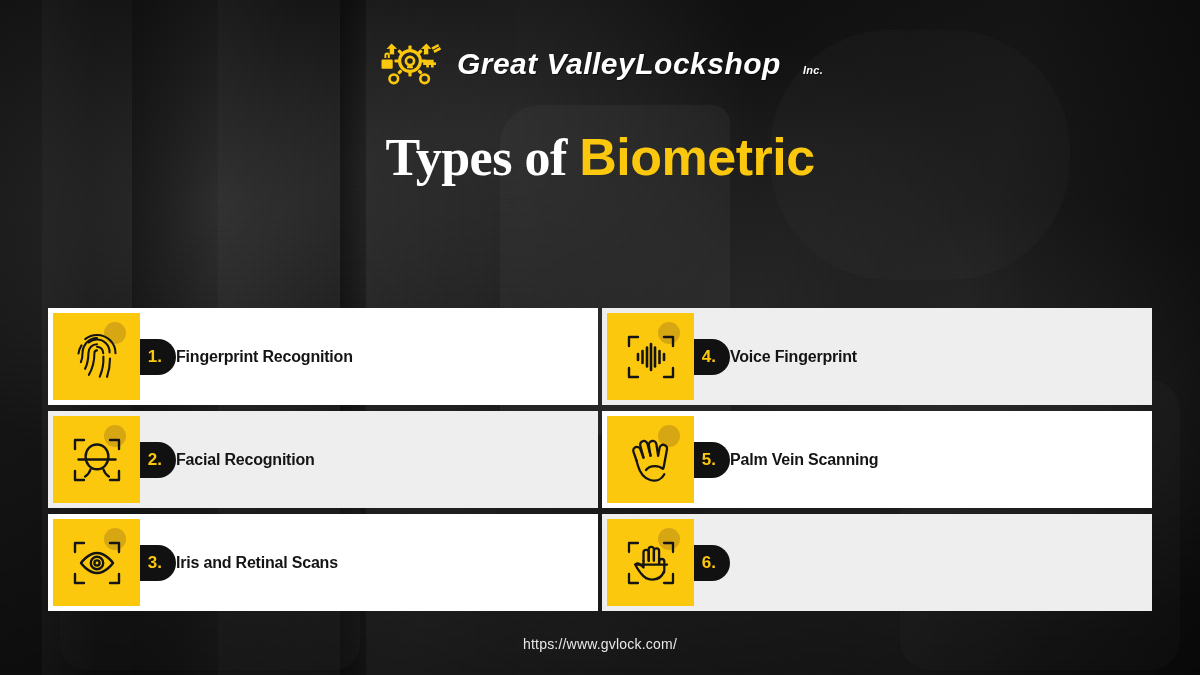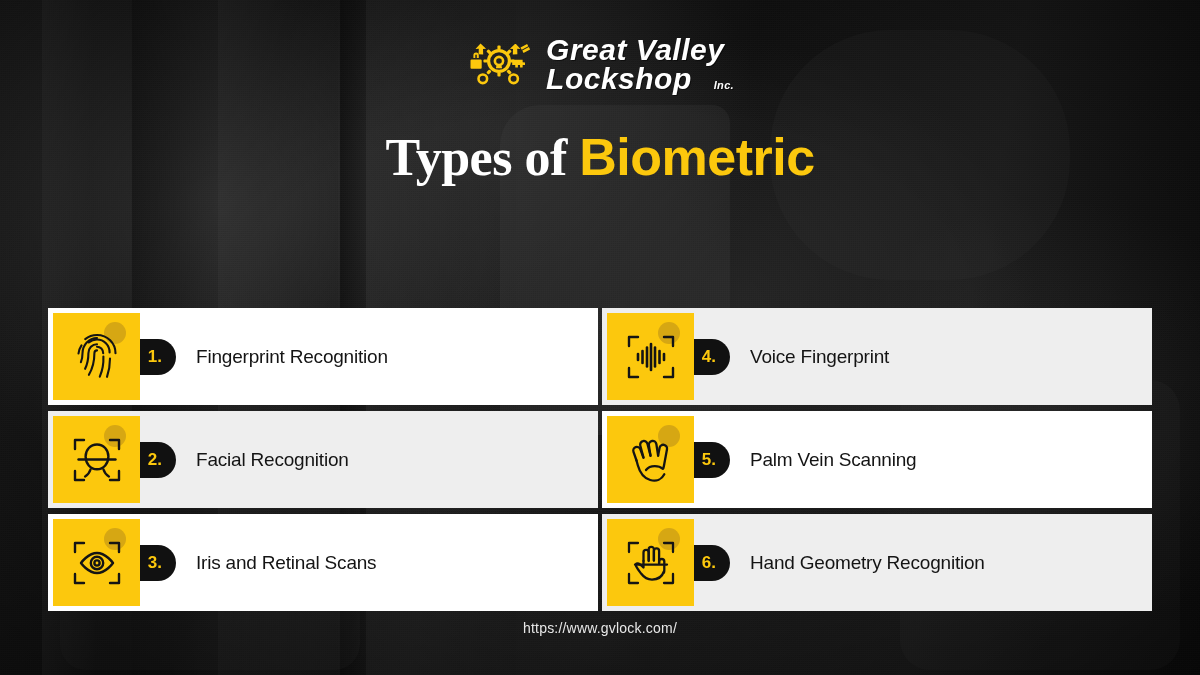--- a/index.html
+++ b/index.html
@@ -71,21 +71,21 @@
     top: 28px; left: 0; right: 0;
     display: flex;
     align-items: center;
     justify-content: center;
     gap: 14px;
     height: 72px;
   }
   .logo-mark { width: 66px; height: 52px; flex: none; }
   .logo-text {
     display: flex;
-    flex-direction: column;
+    flex-direction: row;
     line-height: 0.98;
   }
   .logo-line1, .logo-line2 {
     color: #ffffff;
     font-weight: 700;
     font-style: italic;
     font-size: 30px;
     letter-spacing: .5px;
     text-shadow: 1px 1px 0 rgba(0,0,0,.5);
   }
@@ -162,33 +162,32 @@
     color: #FCC80D;
     font-size: 17px;
     font-weight: 800;
     display: flex;
     align-items: center;
     justify-content: center;
     padding-left: 6px;
     letter-spacing: .2px;
   }
   .item-label {
-    margin-left: 20px;
     color: #141414;
-    font-size: 19px;
-    font-weight: 400;
+    font-size: 16px;
+    font-weight: 700;
     letter-spacing: -0.2px;
     white-space: nowrap;
   }
 
   
   .footer-url {
     position: absolute;
     left: 0; right: 0;
-    top: 620px;
+    top: 636px;
     text-align: center;
     color: #E8E8E8;
     font-size: 14px;
     letter-spacing: .2px;
   }
 </style>
 </head>
 <body>
 
 <div class="bg"></div>
@@ -347,20 +346,19 @@
           <path d="M7 18V9h9M42 9h9v9M51 40v9h-9M16 49H7v-9"></path>
           <path d="M21.5 27v-8.6a2.6 2.6 0 015.2 0V27"></path>
           <path d="M26.7 26.5V15.4a2.6 2.6 0 015.2 0v11.1"></path>
           <path d="M31.9 26.5v-9.6a2.6 2.6 0 015.2 0v12.3"></path>
           <path d="M37.1 29.2v-1.6a2.6 2.6 0 015.2 0v8.4c0 .9-.1 1.7-.3 2.5"></path>
           <path d="M21.5 27v6.6c-1.9-2.2-4.4-4.1-6-4.1-1.4 0-2.2 1.1-1.5 2.5 1.5 3.1 3.8 5.8 5.3 7.8 2.6 3.5 6 5.8 10.7 5.8 5.9 0 10.2-3.2 11.9-8.1"></path>
           <path d="M13 30.6h32"></path>
         </svg>
       </div>
       <div class="badge">6.</div>
-      <div class="item-label">Hand Geometry Recognition</div>
     </div>
 
   </div>
 
   <div class="footer-url">https://www.gvlock.com/</div>
 
 </div>
 
 </body></html>

